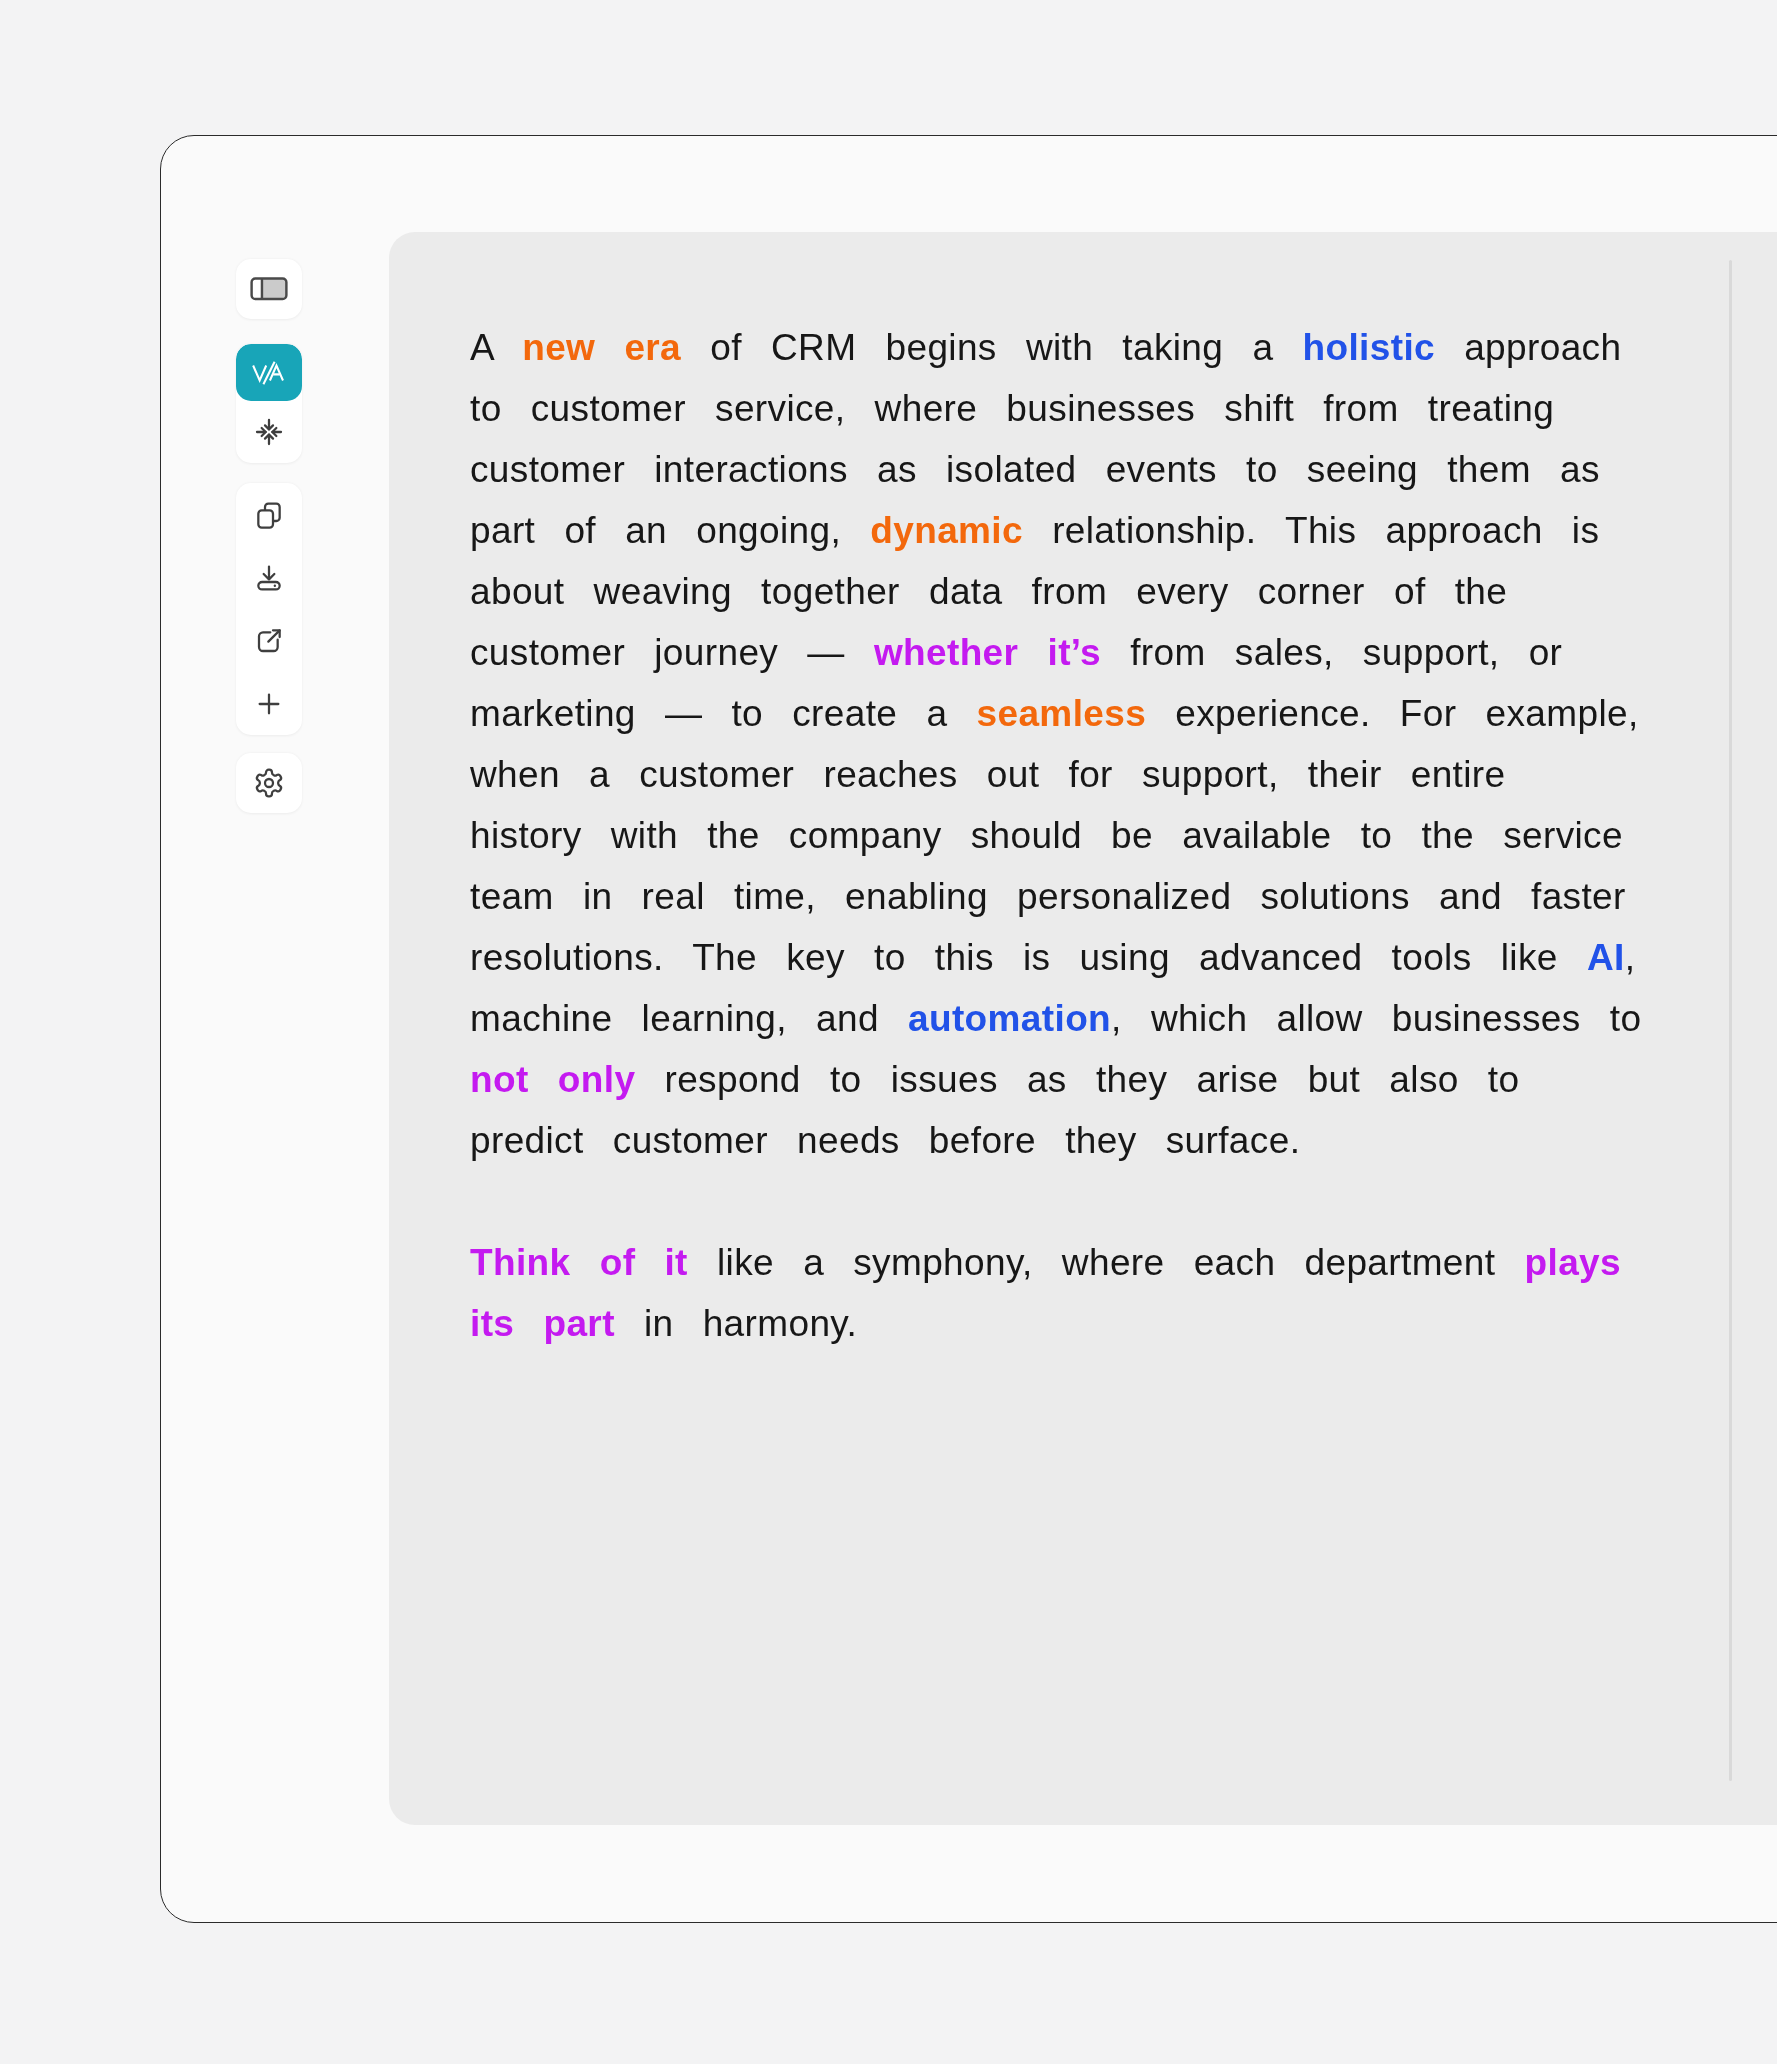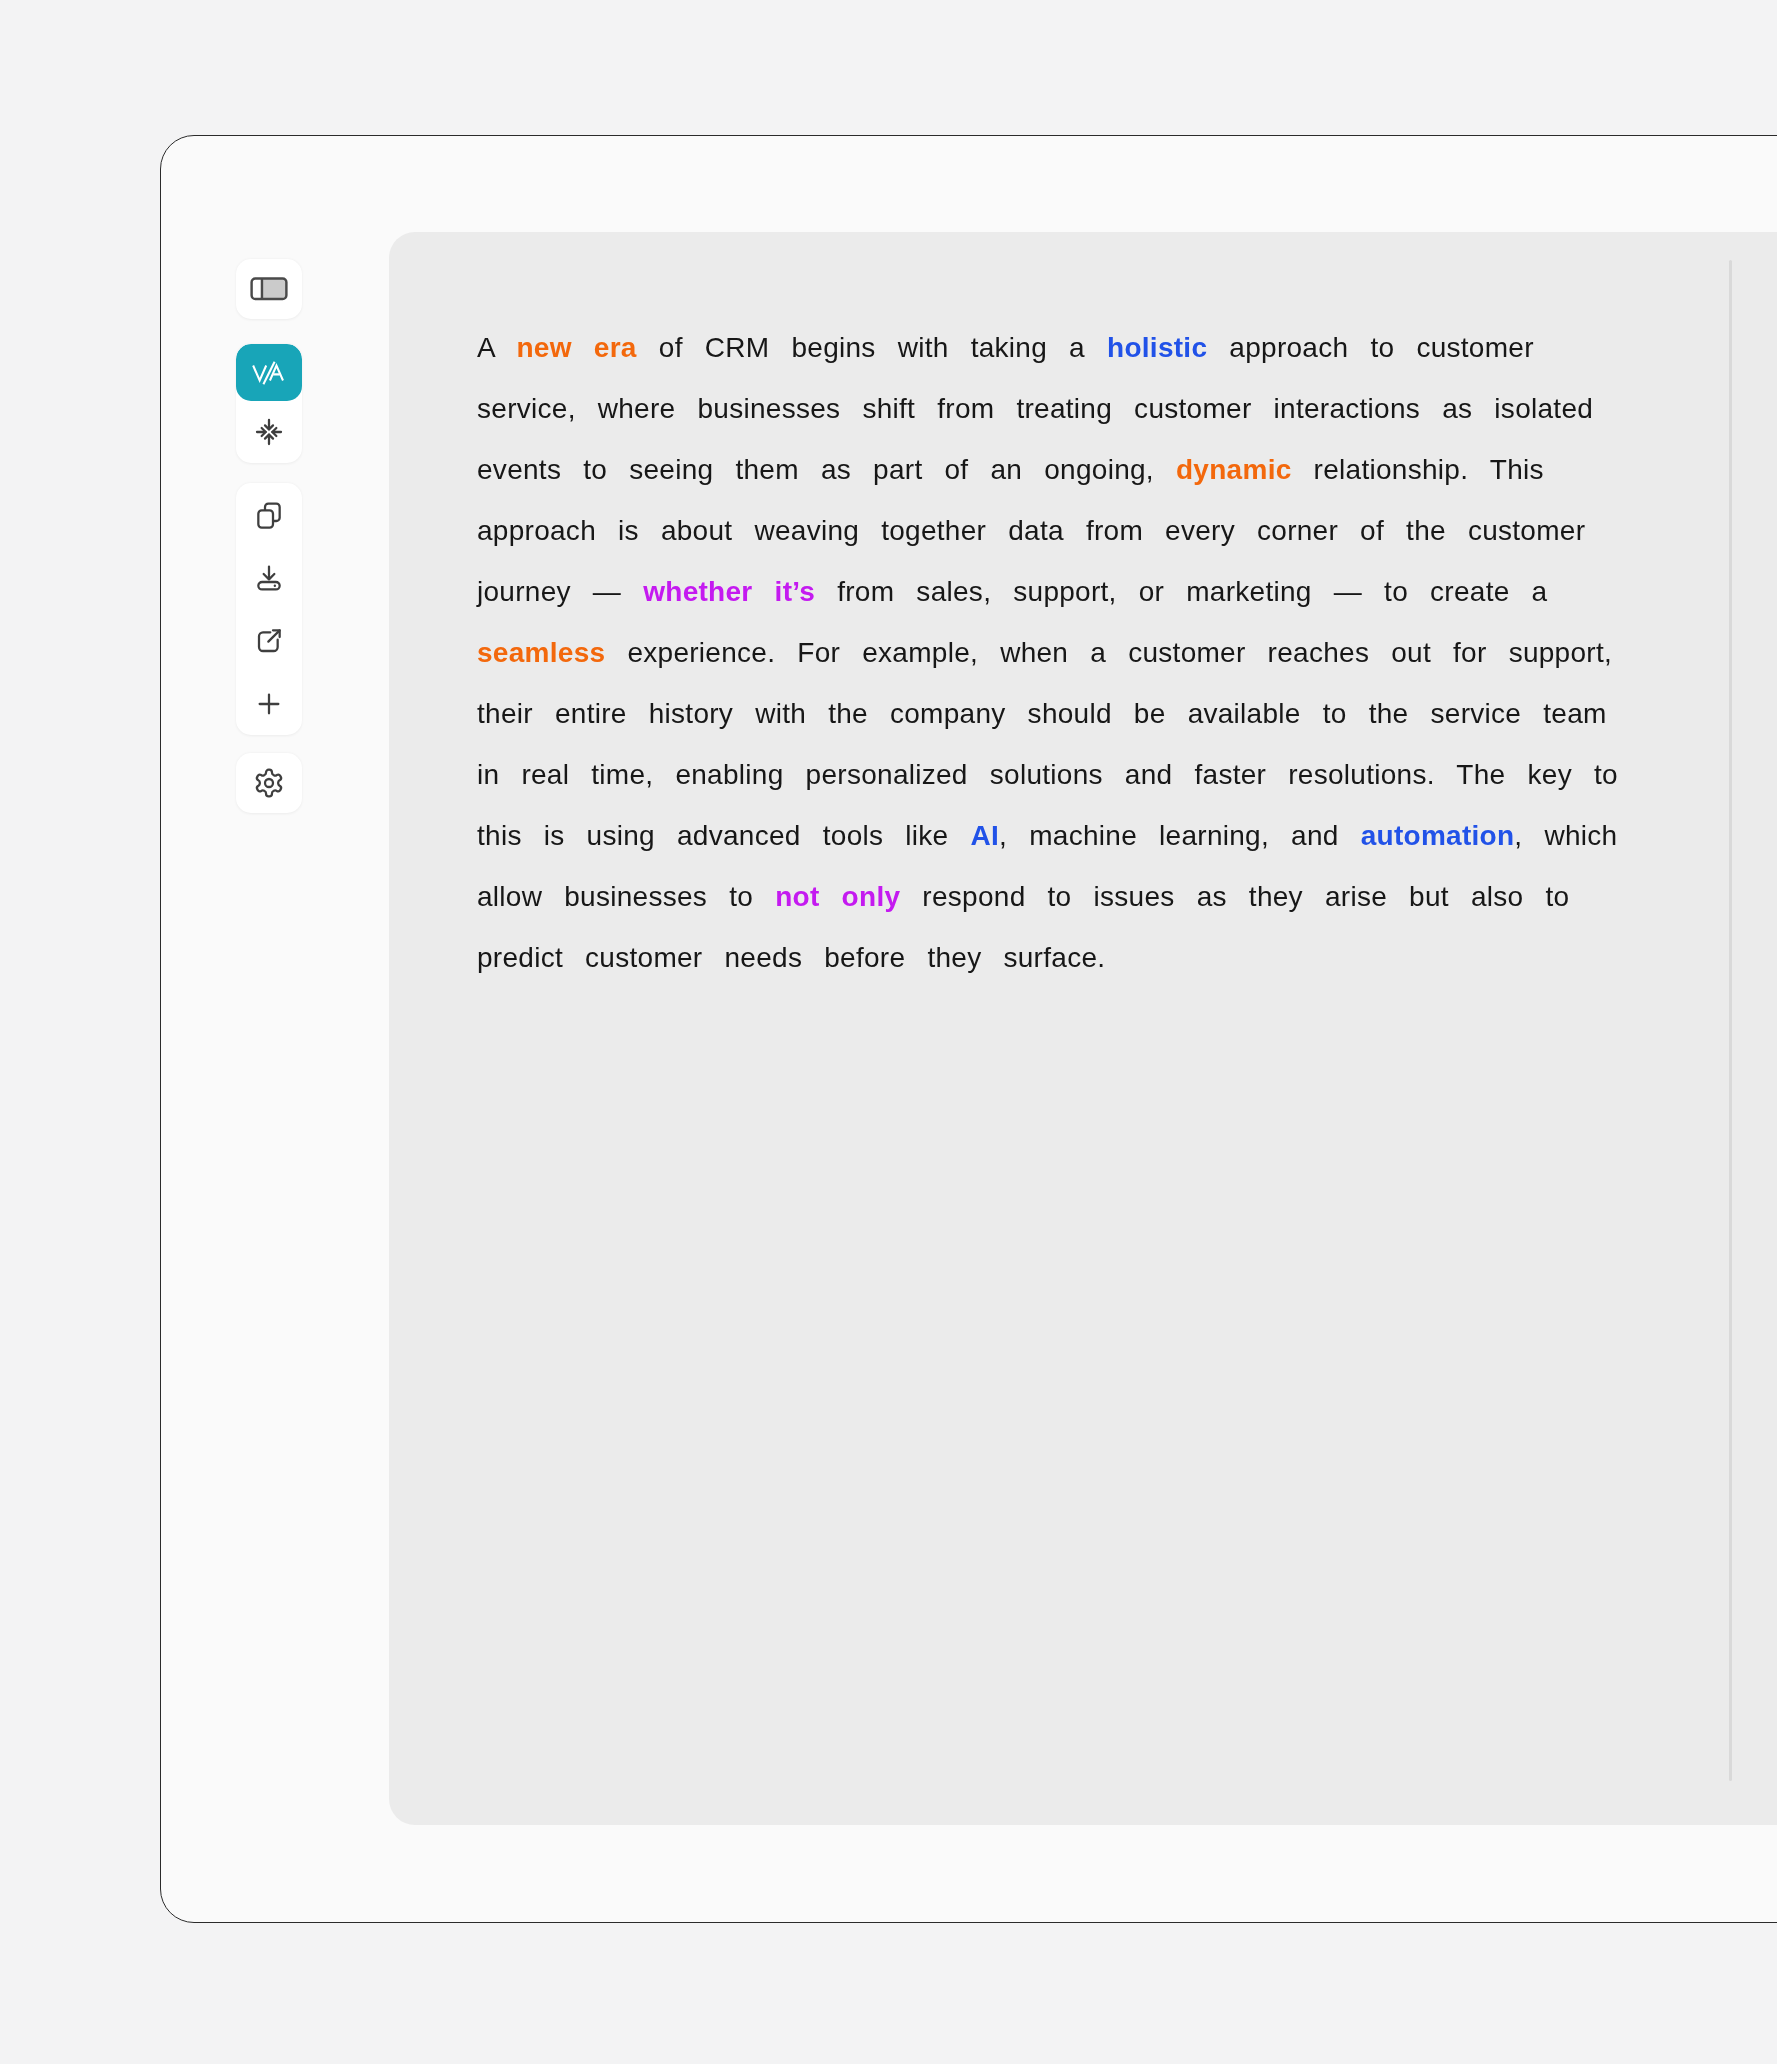--- a/index.html
+++ b/index.html
@@ -36,22 +36,22 @@
   .tool-btn.brand { background: var(--accent-teal, #18a5b8); border-radius: 15px; }
   .tool-btn svg { display: block; }
   
   .content-panel {
     position: absolute; left: 228px; top: 96px;
     width: 1478px; height: 1593px;
     background: var(--panel-bg, #ebebeb);
     border-radius: 26px;
   }
   .doc-text {
-    position: absolute; left: 88px; top: 85px; width: 1172px;
-    font-size: 28px; line-height: 61px;
+    position: absolute; left: 81px; top: 85px; width: 1172px;
+    font-size: 37px; line-height: 61px;
     letter-spacing: 0.01em; word-spacing: 0.5em;
     color: var(--text-col, #171717);
   }
   .doc-text p { margin: 0; }
   .doc-text p + p { margin-top: 61px; }
   .seg-orange  { color: var(--hl-orange,  #f3680c); font-weight: 700; }
   .seg-blue    { color: var(--hl-blue,    #2152e8); font-weight: 700; }
   .seg-magenta { color: var(--hl-magenta, #c41af0); font-weight: 700; }
   .scrollbar-track {
     position: absolute; left: 1340px; top: 28px;
@@ -132,18 +132,19 @@
       <svg width="32" height="32" viewBox="0 0 24 24" fill="none" stroke="currentColor" stroke-width="1.7" stroke-linecap="round" stroke-linejoin="round">
         <path d="M12.22 2h-.44a2 2 0 0 0-2 2v.18a2 2 0 0 1-1 1.73l-.43.25a2 2 0 0 1-2 0l-.15-.08a2 2 0 0 0-2.73.73l-.22.38a2 2 0 0 0 .73 2.73l.15.1a2 2 0 0 1 1 1.72v.51a2 2 0 0 1-1 1.74l-.15.09a2 2 0 0 0-.73 2.73l.22.38a2 2 0 0 0 2.73.73l.15-.08a2 2 0 0 1 2 0l.43.25a2 2 0 0 1 1 1.73V20a2 2 0 0 0 2 2h.44a2 2 0 0 0 2-2v-.18a2 2 0 0 1 1-1.73l.43-.25a2 2 0 0 1 2 0l.15.08a2 2 0 0 0 2.73-.73l.22-.39a2 2 0 0 0-.73-2.73l-.15-.08a2 2 0 0 1-1-1.74v-.5a2 2 0 0 1 1-1.74l.15-.09a2 2 0 0 0 .73-2.73l-.22-.38a2 2 0 0 0-2.73-.73l-.15.08a2 2 0 0 1-2 0l-.43-.25a2 2 0 0 1-1-1.73V4a2 2 0 0 0-2-2z"></path>
         <circle cx="12" cy="12" r="3"></circle>
       </svg>
     </button>
   </div>
 
   <div class="content-panel">
     <div class="doc-text">
         <p><span>A </span><span class="seg-orange">new era</span><span> of CRM begins with taking a </span><span class="seg-blue">holistic</span><span> approach to customer service, where businesses shift from treating customer interactions as isolated events to seeing them as part of an ongoing, </span><span class="seg-orange">dynamic</span><span> relationship. This approach is about weaving together data from every corner of the customer journey — </span><span class="seg-magenta">whether it’s</span><span> from sales, support, or marketing — to create a </span><span class="seg-orange">seamless</span><span> experience. For example, when a customer reaches out for support, their entire history with the company should be available to the service team in real time, enabling personalized solutions and faster resolutions. The key to this is using advanced tools like </span><span class="seg-blue">AI</span><span>, machine learning, and </span><span class="seg-blue">automation</span><span>, which allow businesses to </span><span class="seg-magenta">not only</span><span> respond to issues as they arise but also to predict customer needs before they surface.</span></p>
+        <p><span class="seg-magenta">Think of it</span><span> like a symphony, where each department </span><span class="seg-magenta">plays its part</span><span> in harmony.</span></p>
       </div>
     <div class="scrollbar-track"></div>
   </div>
 
 </div>
 
 
 </body></html>

